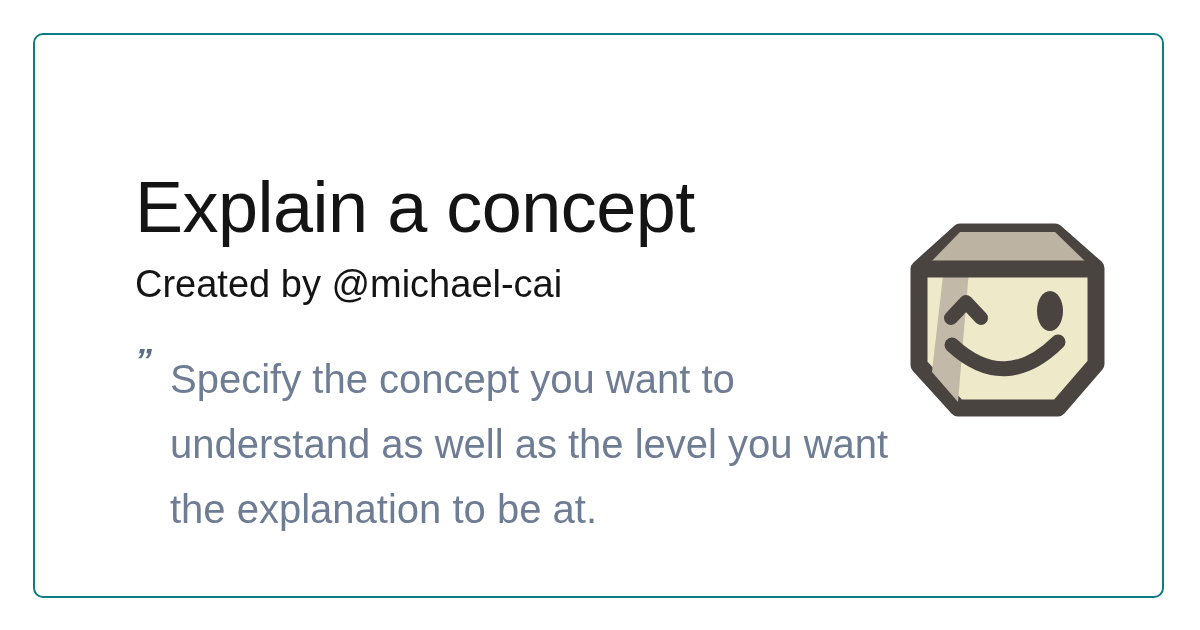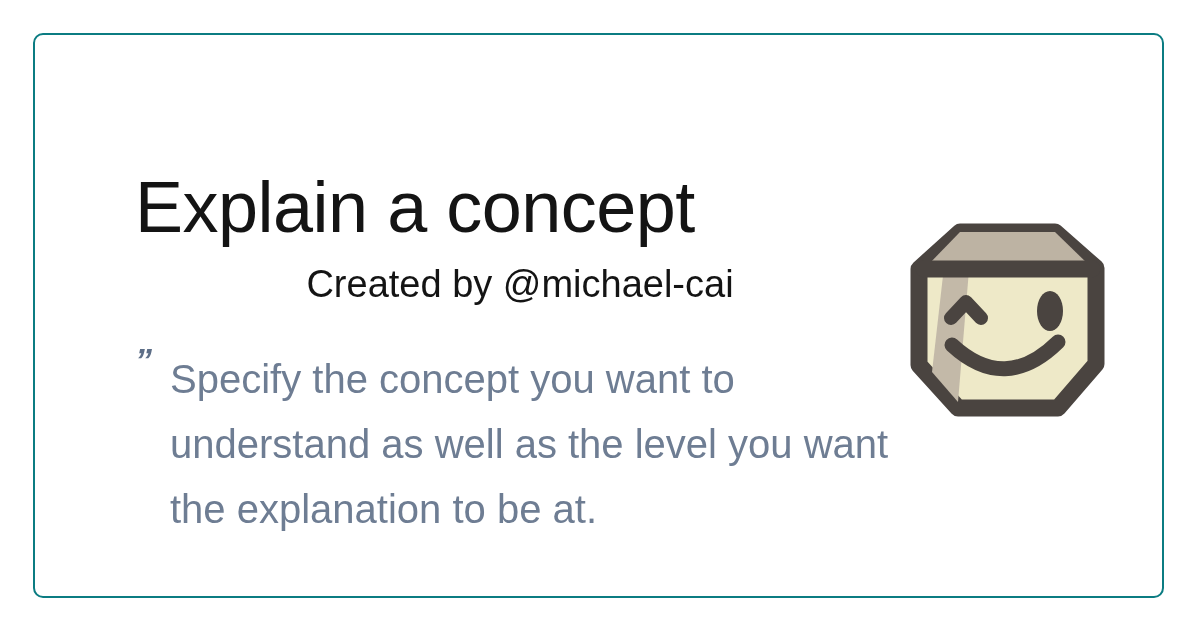--- a/index.html
+++ b/index.html
@@ -57,21 +57,20 @@
 
   .byline {
     margin: 0;
     padding-top: 22px;
     font-family: "Liberation Sans", sans-serif;
     font-size: 38px;
     line-height: 1.0;
     font-weight: 400;
     color: #141414;
     white-space: nowrap;
-    text-align: center;
   }
 
   .quote-block {
     position: relative;
     margin: 0;
     padding-top: 44px;
     padding-left: 35px;
     max-width: 735px;
   }
 

